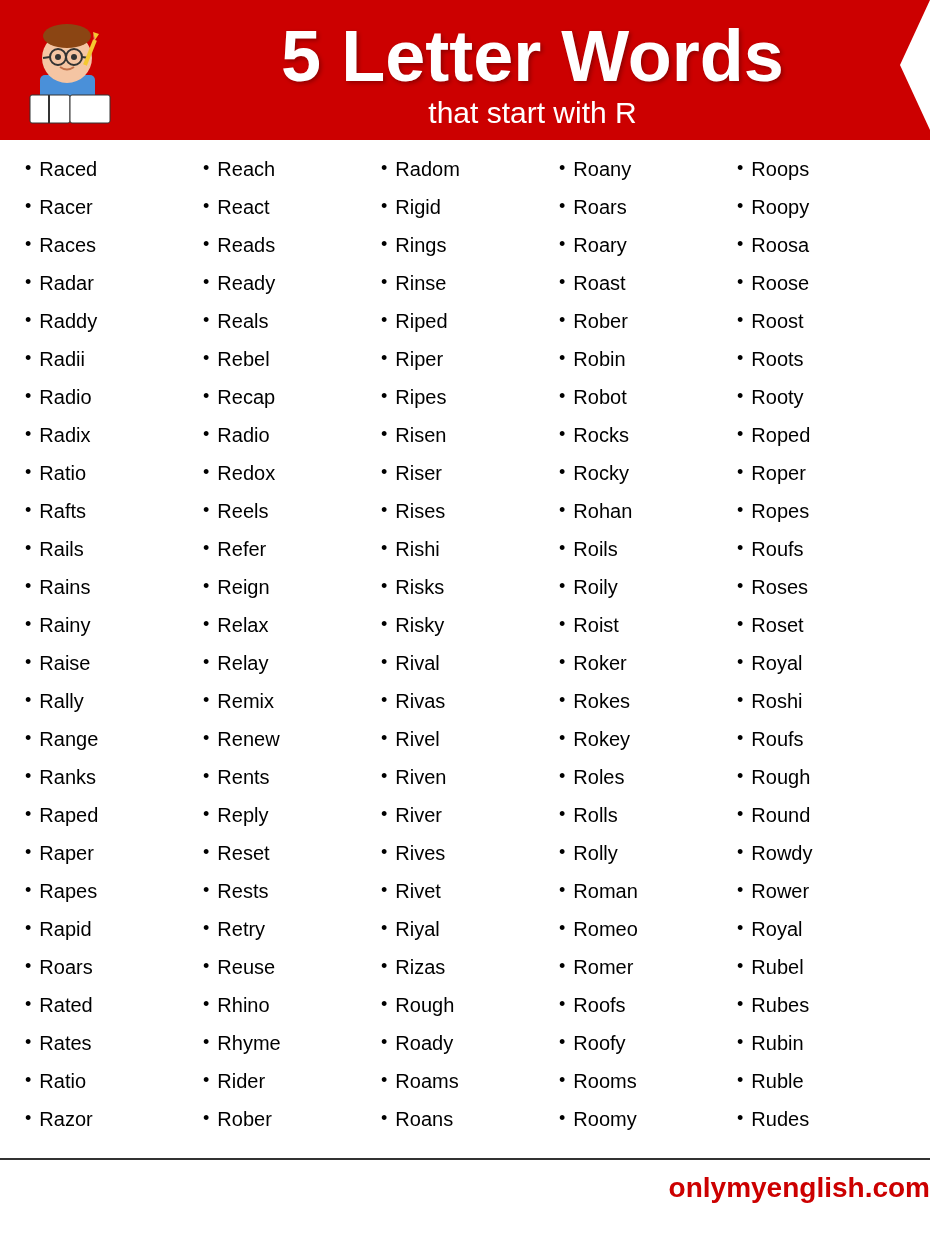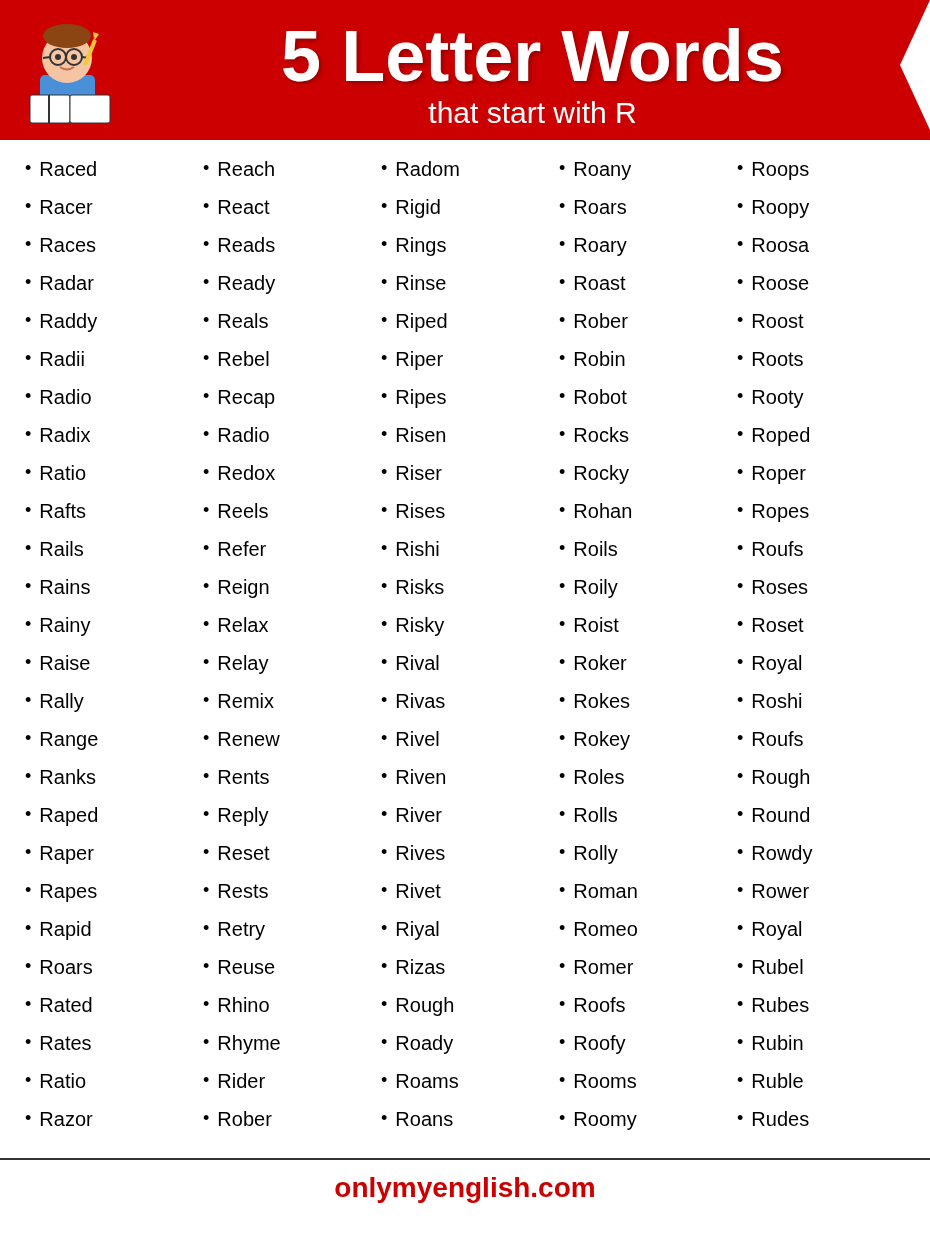--- a/index.html
+++ b/index.html
@@ -82,21 +82,21 @@
 
     .bullet {
       color: #000;
       margin-right: 8px;
       font-size: 18px;
       flex-shrink: 0;
     }
 
     
     .footer {
-      text-align: center;
+      text-align: right;
       padding: 12px 0 8px 0;
       border-top: 2px solid #333;
       margin-top: 10px;
     }
     .footer-text {
       font-size: 28px;
       font-weight: 900;
       color: #cc0000;
     }
 

